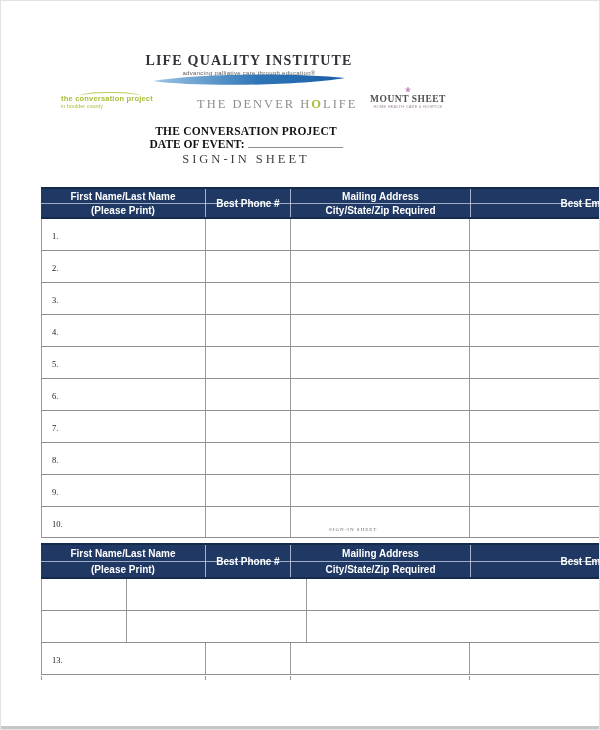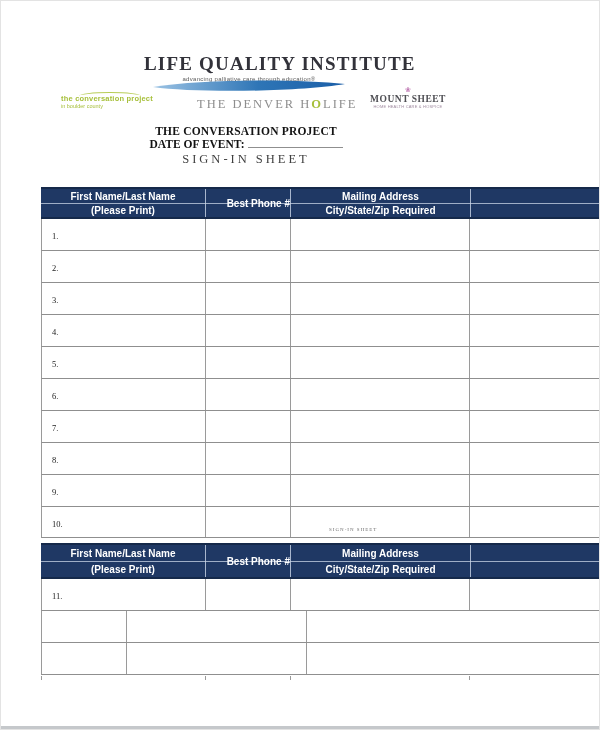--- a/index.html
+++ b/index.html
@@ -3,21 +3,21 @@
 <meta charset="utf-8">
 <style>
   html,body{margin:0;padding:0;background:#ffffff;}
   #page{position:relative;width:600px;height:730px;background:#ffffff;overflow:hidden;
         border:1px solid #e3e3e3;box-sizing:border-box;
         font-family:"Liberation Sans",sans-serif;}
   .abs{position:absolute;}
 
   
   .lqi{left:143px;top:52px;width:210px;text-align:center;}
-  .lqi-name{font-family:"Liberation Serif",serif;font-size:19px;font-weight:600;
+  .lqi-name{font-family:"Liberation Serif",serif;font-size:14px;font-weight:600;
             letter-spacing:1.2px;color:#32323a;white-space:nowrap;}
   .lqi-tag{font-size:6px;color:#5a5a5a;letter-spacing:.3px;margin-top:1px;}
   .lqi-swoosh{display:block;margin:-2px auto 0 auto;}
 
   .tcp{left:60px;top:93px;color:#a6bf39;line-height:1.25;}
   .tcp-l1{font-size:7.5px;font-weight:bold;letter-spacing:.2px;position:relative;}
   .tcp-swoosh{position:absolute;left:18px;top:-2px;width:62px;height:7px;
               border-top:1px solid #b7cc56;border-radius:50%;}
   .tcp-l2{font-size:5.5px;}
 
@@ -42,21 +42,21 @@
 
   
   .thead{left:40px;width:660px;background:#1f3864;
          border-top:2px solid #15294a;border-bottom:2px solid #15294a;
          display:flex;box-sizing:border-box;color:#fff;}
   .thead .mid{position:absolute;left:0;right:0;top:50%;height:1px;
               background:rgba(203,214,231,.75);}
   .hcell{position:relative;display:flex;flex-direction:column;box-sizing:border-box;
          border-right:1px solid rgba(203,214,231,.8);font-size:10px;font-weight:bold;
          text-align:center;justify-content:space-around;}
-  .hcell.single{justify-content:center;padding-top:0;align-items:flex-end;}
+  .hcell.single{justify-content:center;padding-top:0;}
   .hc1{width:165px;} .hc2{width:85px;} .hc3{width:180px;} .hc4{width:230px;border-right:none;}
 
   .trow{left:40px;width:660px;box-sizing:border-box;display:flex;
         border-bottom:1px solid #8f8f8f;border-left:1px solid #9a9a9a;}
   .trow .c{box-sizing:border-box;border-right:1px solid #9a9a9a;height:100%;
            display:flex;align-items:center;}
   .trow .c1{width:164px;} .trow .c2{width:85px;} .trow .c3{width:180px;}
   .trow .c4{width:231px;border-right:none;}
   .rownum{font-family:"Liberation Serif",serif;font-size:8.5px;color:#222;
           padding-left:10px;padding-top:3px;}
@@ -226,33 +226,33 @@
     <div class="hcell hc3">
       <div>Mailing Address</div>
       <div>City/State/Zip Required</div>
     </div>
     <div class="hcell hc4 single">
       <div>Best Email</div>
     </div>
   </div>
 
   <div class="abs trow" style="top:578px;height:32px;">
-    <div class="c c1">
-        <span class="rownum">11.</span>
-      </div>
     <div class="c c2"></div>
       <div class="c c3"></div>
       <div class="c c4"></div>
   </div>
   <div class="abs trow" style="top:610px;height:32px;">
     <div class="c c2"></div>
       <div class="c c3"></div>
       <div class="c c4"></div>
   </div>
   <div class="abs trow" style="top:642px;height:32px;">
+    <div class="c c1">
+        <span class="rownum">13.</span>
+      </div>
     <div class="c c2"></div>
       <div class="c c3"></div>
       <div class="c c4"></div>
   </div>
   <div class="abs trow stub" style="top:675px;height:4px;">
     <div class="c c1"></div>
       <div class="c c2"></div>
       <div class="c c3"></div>
       <div class="c c4"></div>
   </div>

